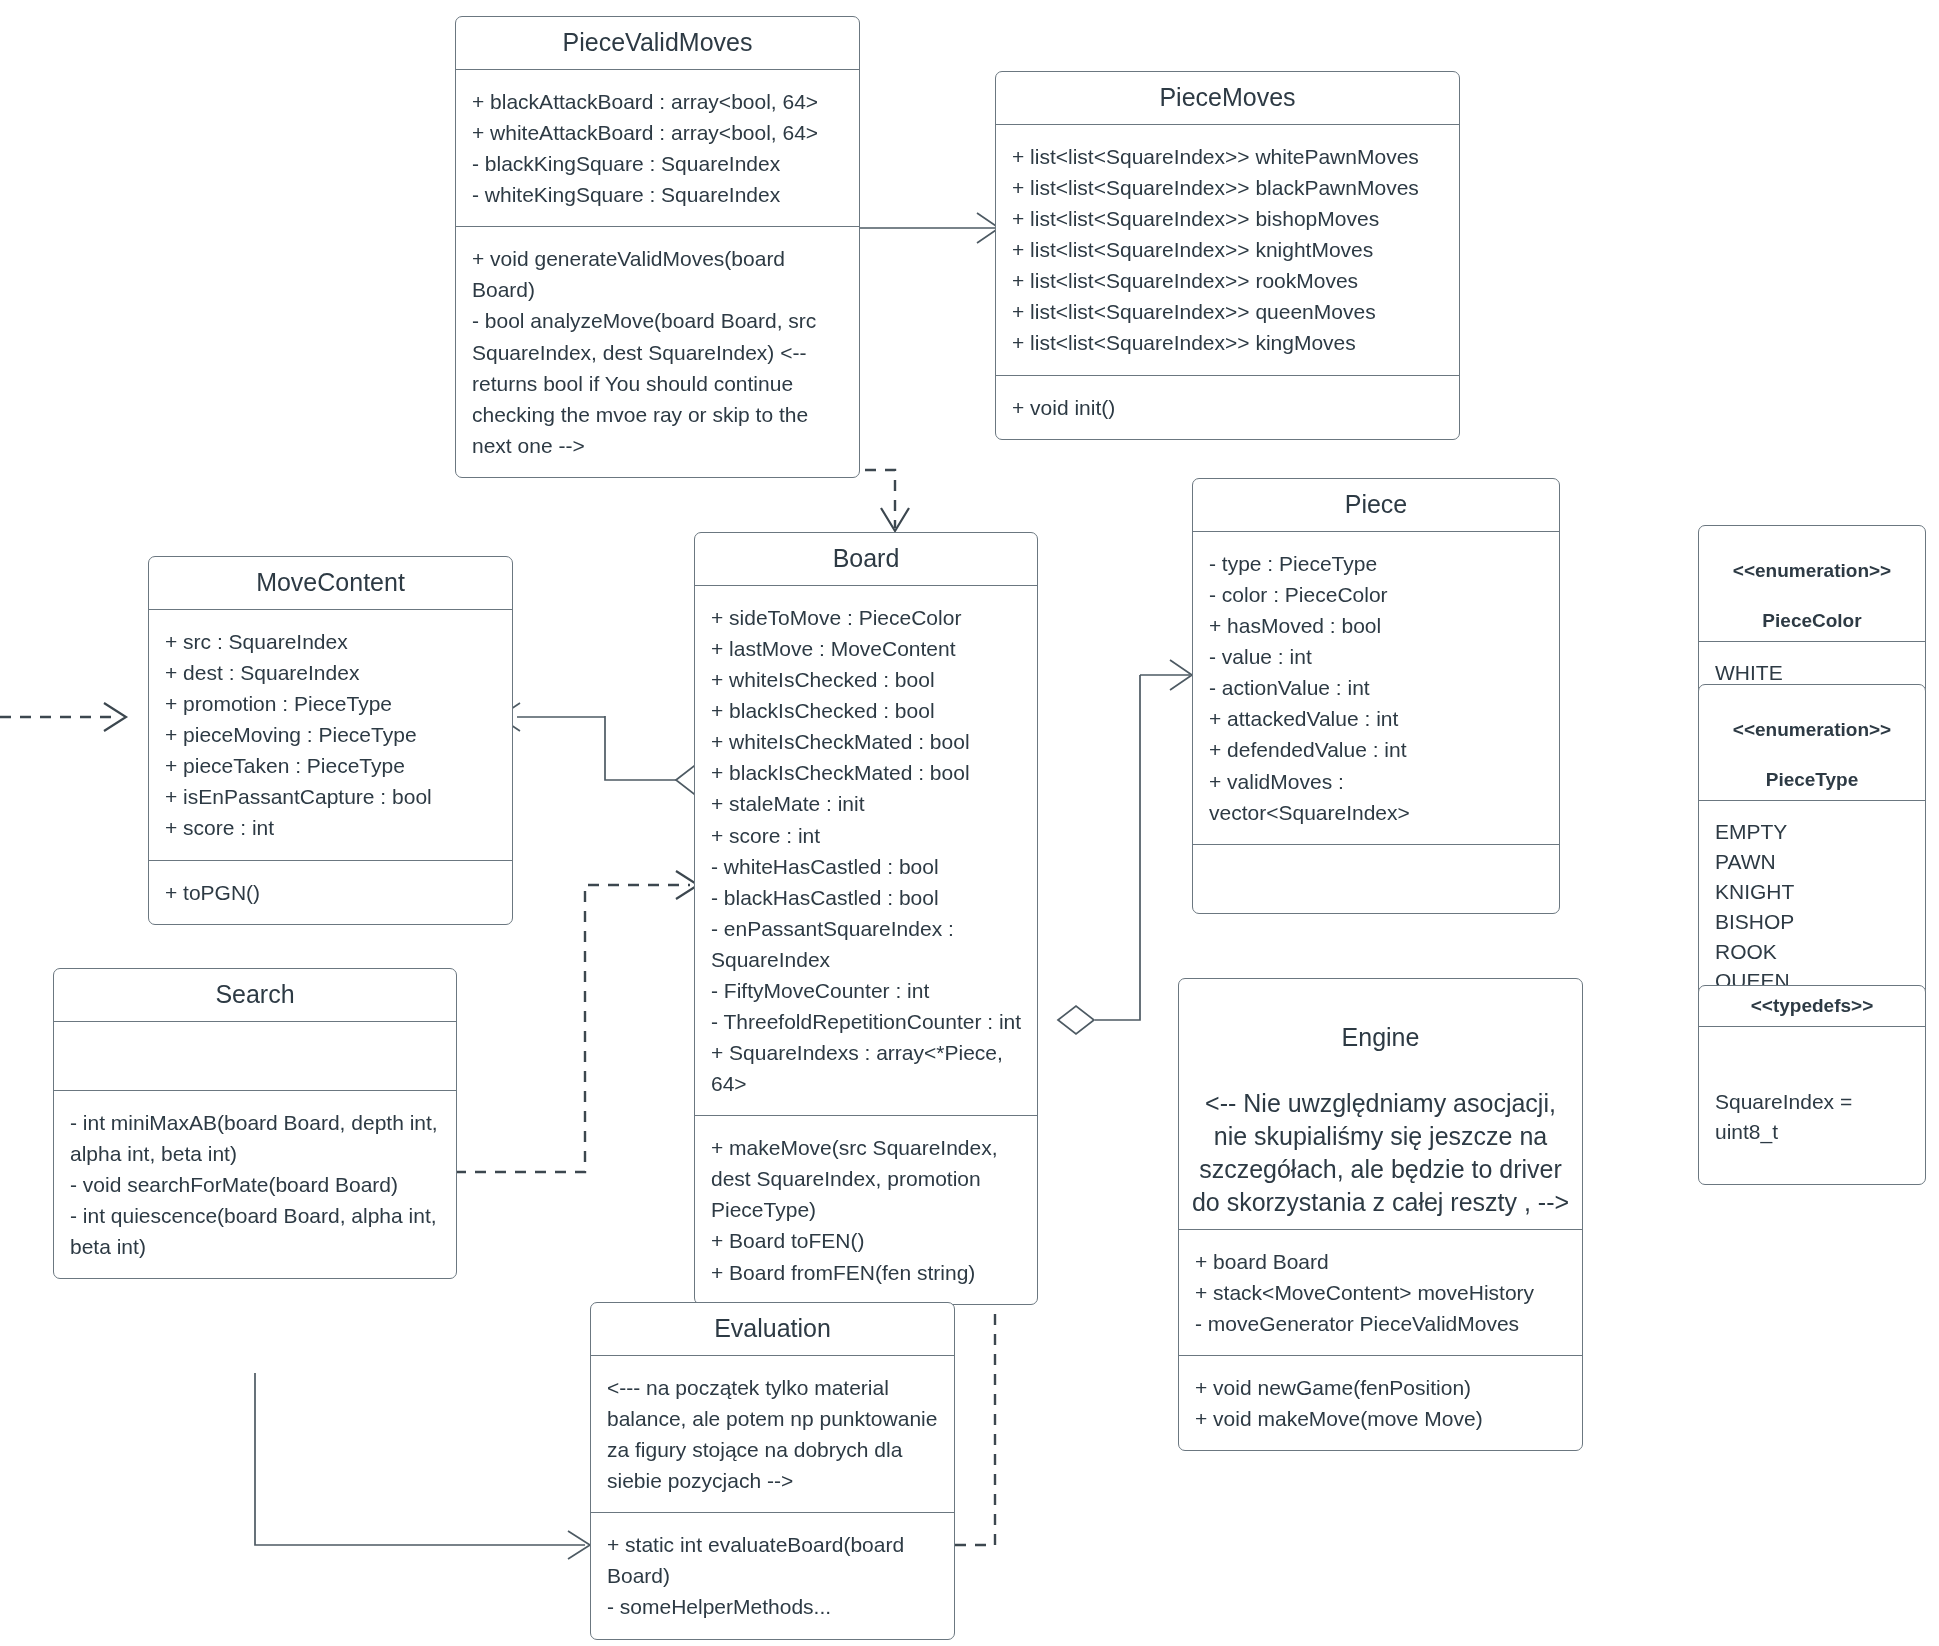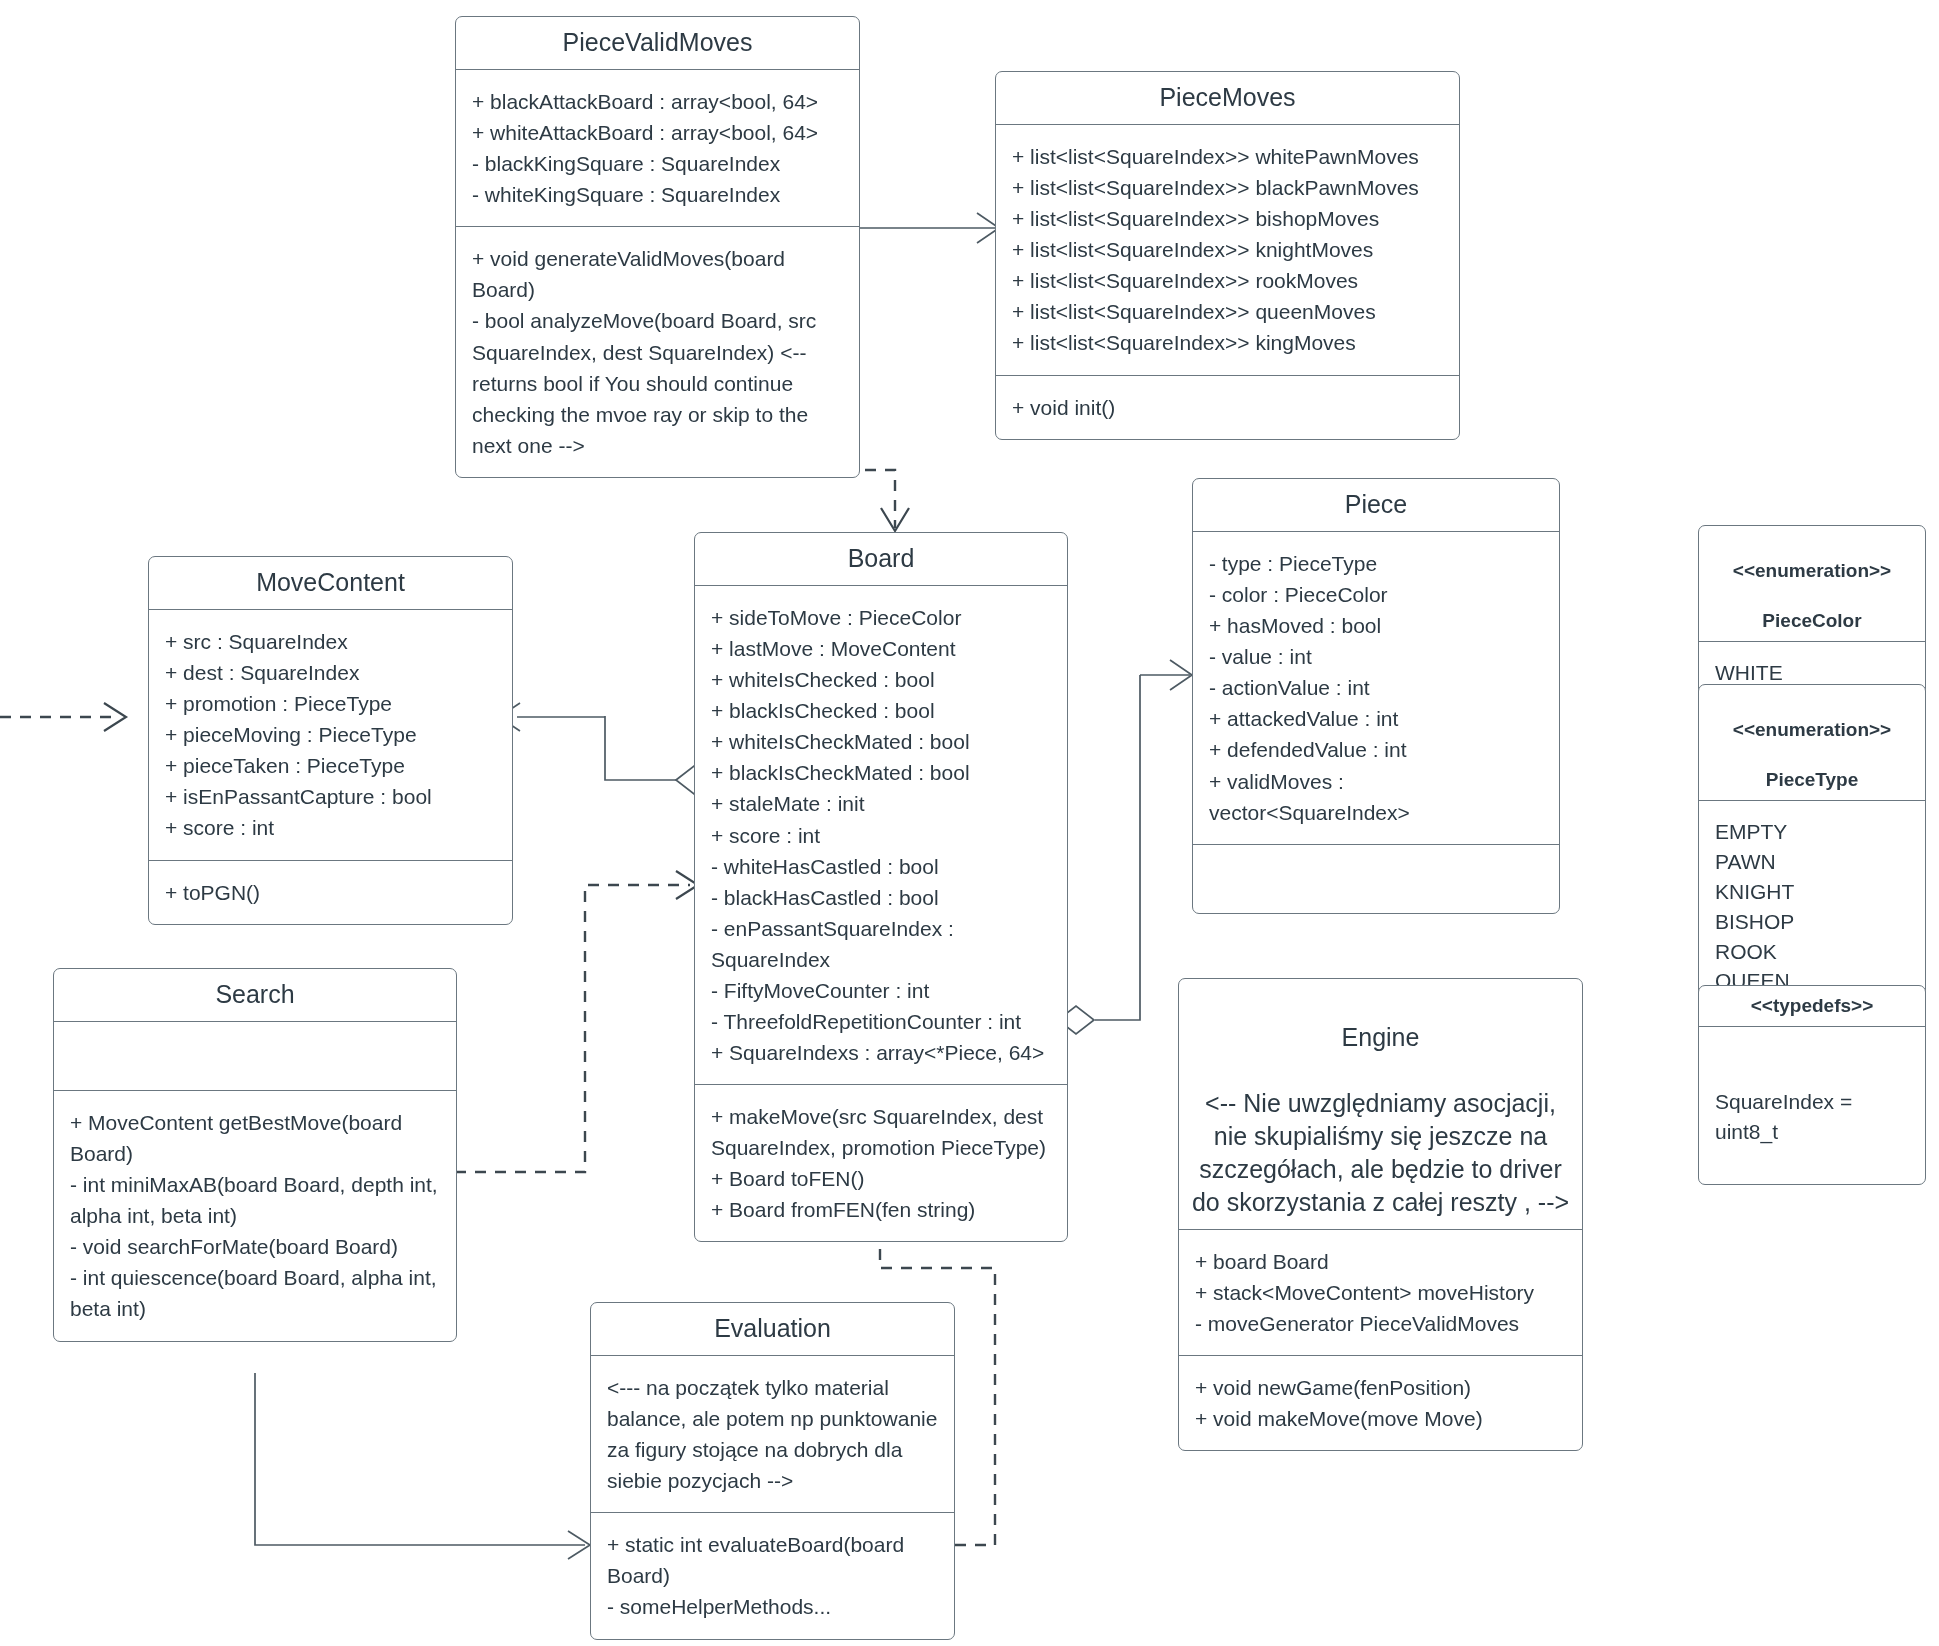--- a/index.html
+++ b/index.html
@@ -136,21 +136,21 @@
       <div class="row">+ pieceMoving : PieceType</div>
       <div class="row">+ pieceTaken : PieceType</div>
       <div class="row">+ isEnPassantCapture : bool</div>
       <div class="row">+ score : int</div>
     </div>
     <div class="compartment">
       <div class="row">+ toPGN()</div>
     </div>
   </div>
 
-  <div class="uml" style="left:694px; top:532px; width:374px;">
+  <div class="uml" style="left:694px; top:532px; width:344px;">
     <div class="title">Board</div>
     <div class="compartment">
       <div class="row">+ sideToMove : PieceColor</div>
       <div class="row">+ lastMove : MoveContent</div>
       <div class="row">+ whiteIsChecked : bool</div>
       <div class="row">+ blackIsChecked : bool</div>
       <div class="row">+ whiteIsCheckMated : bool</div>
       <div class="row">+ blackIsCheckMated : bool</div>
       <div class="row">+ staleMate : init</div>
       <div class="row">+ score : int</div>
@@ -180,21 +180,20 @@
       <div class="row">+ defendedValue : int</div>
       <div class="row">+ validMoves : vector&lt;SquareIndex&gt;</div>
     </div>
     <div class="compartment empty"></div>
   </div>
 
   <div class="uml" style="left:53px; top:968px; width:404px;">
     <div class="title">Search</div>
     <div class="compartment empty"></div>
     <div class="compartment">
-      <div class="row">+ MoveContent getBestMove(board Board)</div>
       <div class="row">- int miniMaxAB(board Board, depth int, alpha int, beta int)</div>
       <div class="row">- void searchForMate(board Board)</div>
       <div class="row">- int quiescence(board Board, alpha int, beta int)</div>
     </div>
   </div>
 
   <div class="uml" style="left:590px; top:1302px; width:365px;">
     <div class="title">Evaluation</div>
     <div class="compartment">
       <div class="note">&lt;--- na początek tylko material balance, ale potem np punktowanie za figury stojące na dobrych dla siebie pozycjach --&gt;</div>

